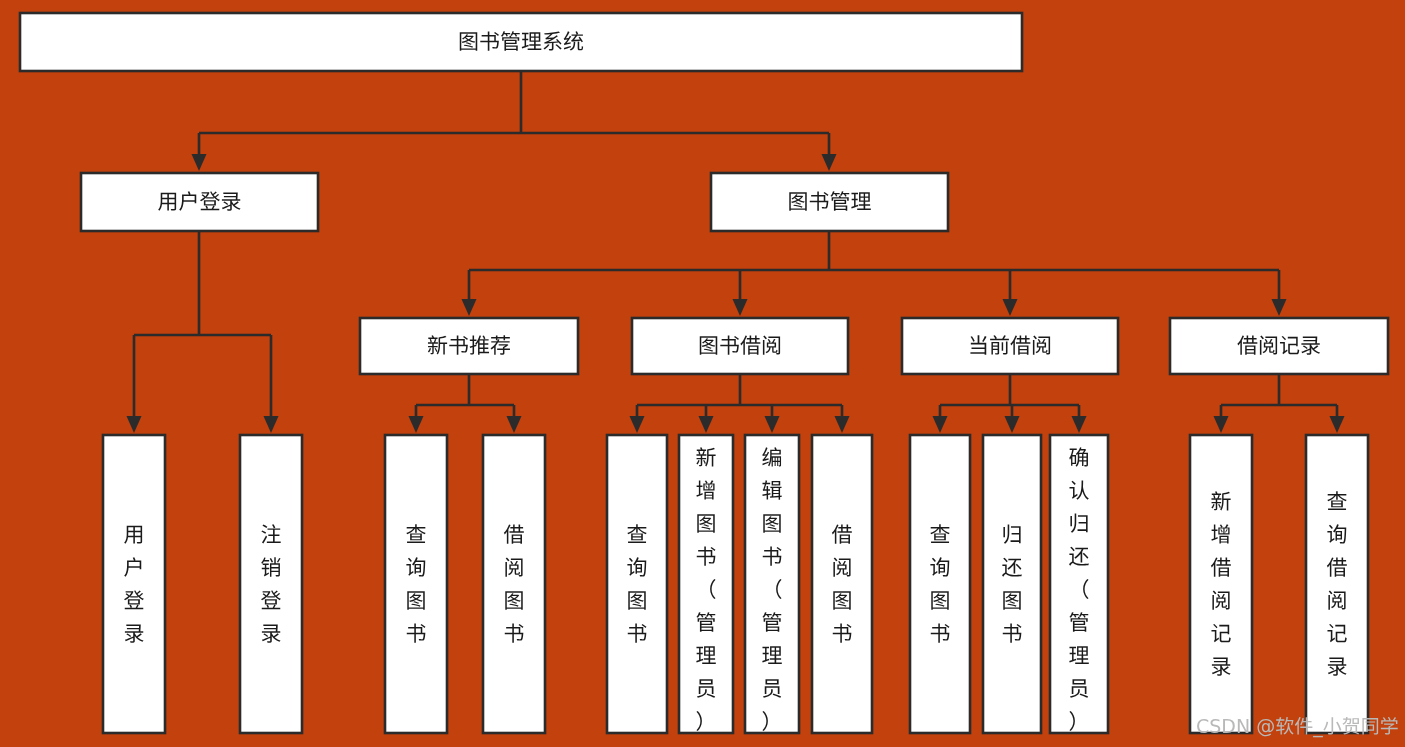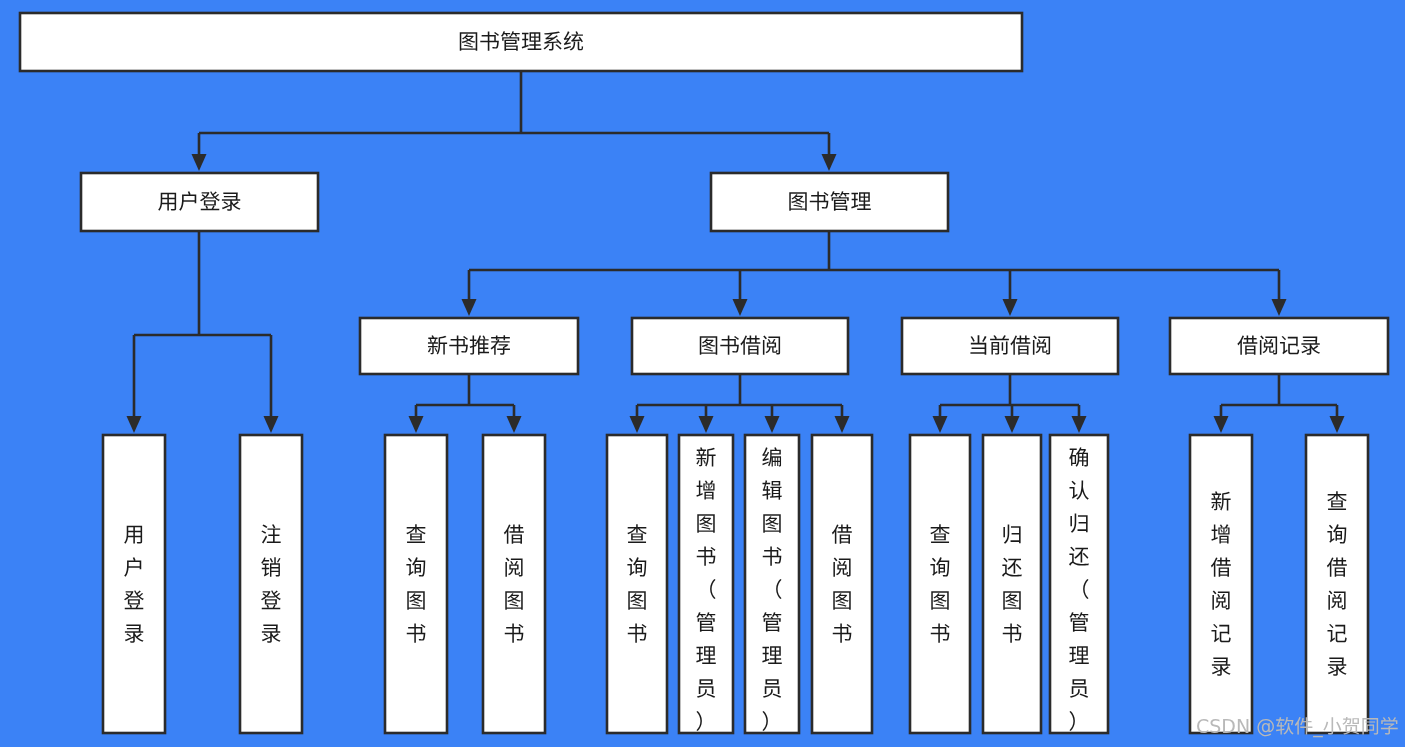--- a/index.html
+++ b/index.html
@@ -8,21 +8,21 @@
     padding: 0;
     background: #ffffff;
   }
   body {
     font-family: "DejaVu Sans", "Liberation Sans", sans-serif;
   }
   #diagram-root {
     position: relative;
     width: 1405px;
     height: 747px;
-    background: #3b82f6;
+    background: #c2410c;
     overflow: hidden;
   }
   #diagram-svg {
     position: absolute;
     left: 0;
     top: 0;
     width: 1405px;
     height: 747px;
     display: block;
   }

